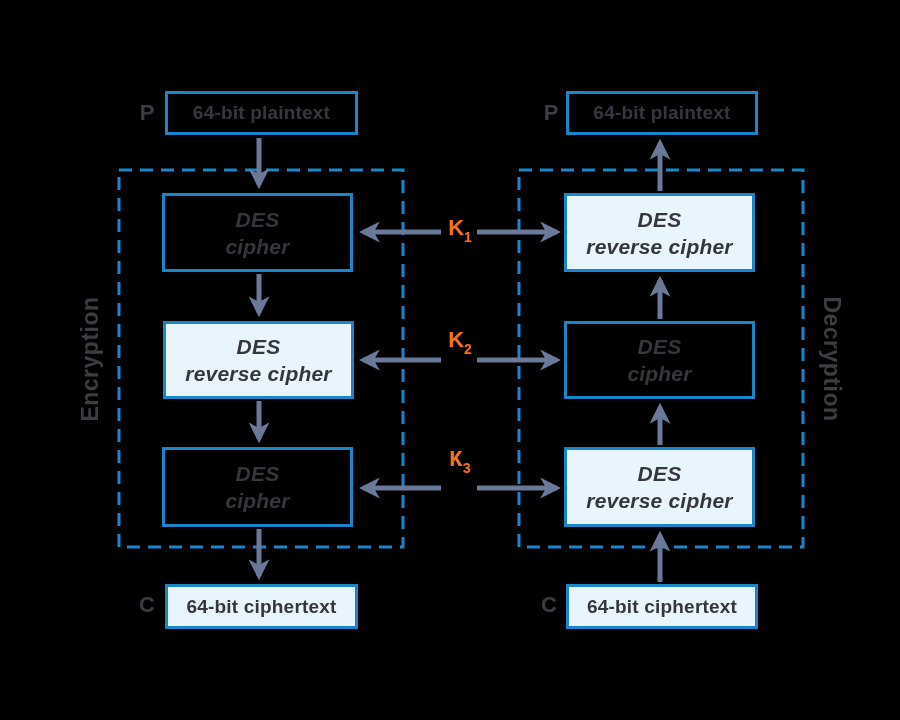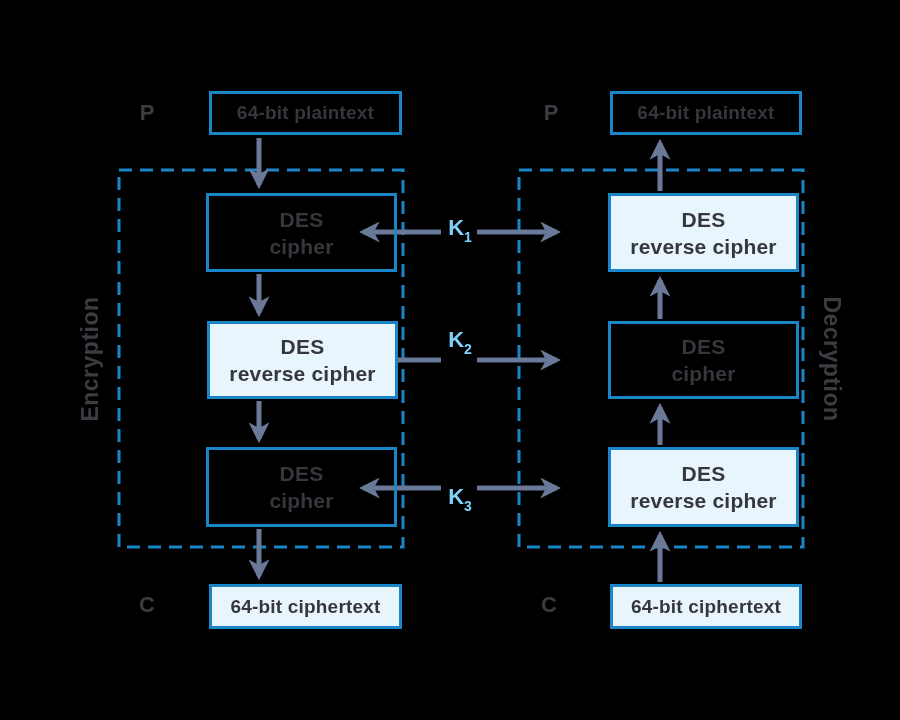--- a/index.html
+++ b/index.html
@@ -20,31 +20,31 @@
     box-sizing: border-box;
     border: 3px solid #1a85c8;
     background: transparent;
     display: flex;
     flex-direction: column;
     align-items: center;
     justify-content: center;
     text-align: center;
     color: #35373d;
     font-weight: bold;
-    margin-left: 44px;
   }
   .box.filled { background: #e9f5fd; }
   .io-box {
     font-size: 19px;
     letter-spacing: 0.2px;
   }
   .stage-box {
     font-size: 21px;
     line-height: 27px;
     letter-spacing: 0.2px;
+    font-style: italic;
   }
   .side-label {
     position: absolute;
     color: #3b3d43;
     font-weight: bold;
     font-size: 22px;
     transform: translate(-50%, -50%);
     white-space: nowrap;
   }
   .section-label {
@@ -53,21 +53,21 @@
     font-weight: bold;
     font-size: 23px;
     letter-spacing: 0.5px;
     white-space: nowrap;
   }
   .section-label.enc { transform: translate(-50%, -50%) rotate(-90deg); }
   .section-label.dec { transform: translate(-50%, -50%) rotate(90deg); }
   .key-label {
     position: absolute;
     transform: translate(-50%, -50%);
-    color: #7dd3fc;
+    color: #f97316;
     font-weight: bold;
     white-space: nowrap;
   }
   .key-label .base { font-size: 22px; }
   .key-label .sub {
     font-size: 14px;
     vertical-align: -7px;
   }
   svg#wires {
     position: absolute;
@@ -166,17 +166,17 @@
   </div>
 
   <div class="section-label dec" style="left:831px; top:359px;">Decryption</div>
 
   <div class="key-label" style="left:460px; top:230px;">
     <span class="base">K</span><span class="sub">1</span>
   </div>
   <div class="key-label" style="left:460px; top:342px;">
     <span class="base">K</span><span class="sub">2</span>
   </div>
-  <div class="key-label" style="left:460px; top:499px;">
+  <div class="key-label" style="left:460px; top:462px;font-family:Liberation Mono, monospace;">
     <span class="base">K</span><span class="sub">3</span>
   </div>
 
 </div>
 
 </body></html>

